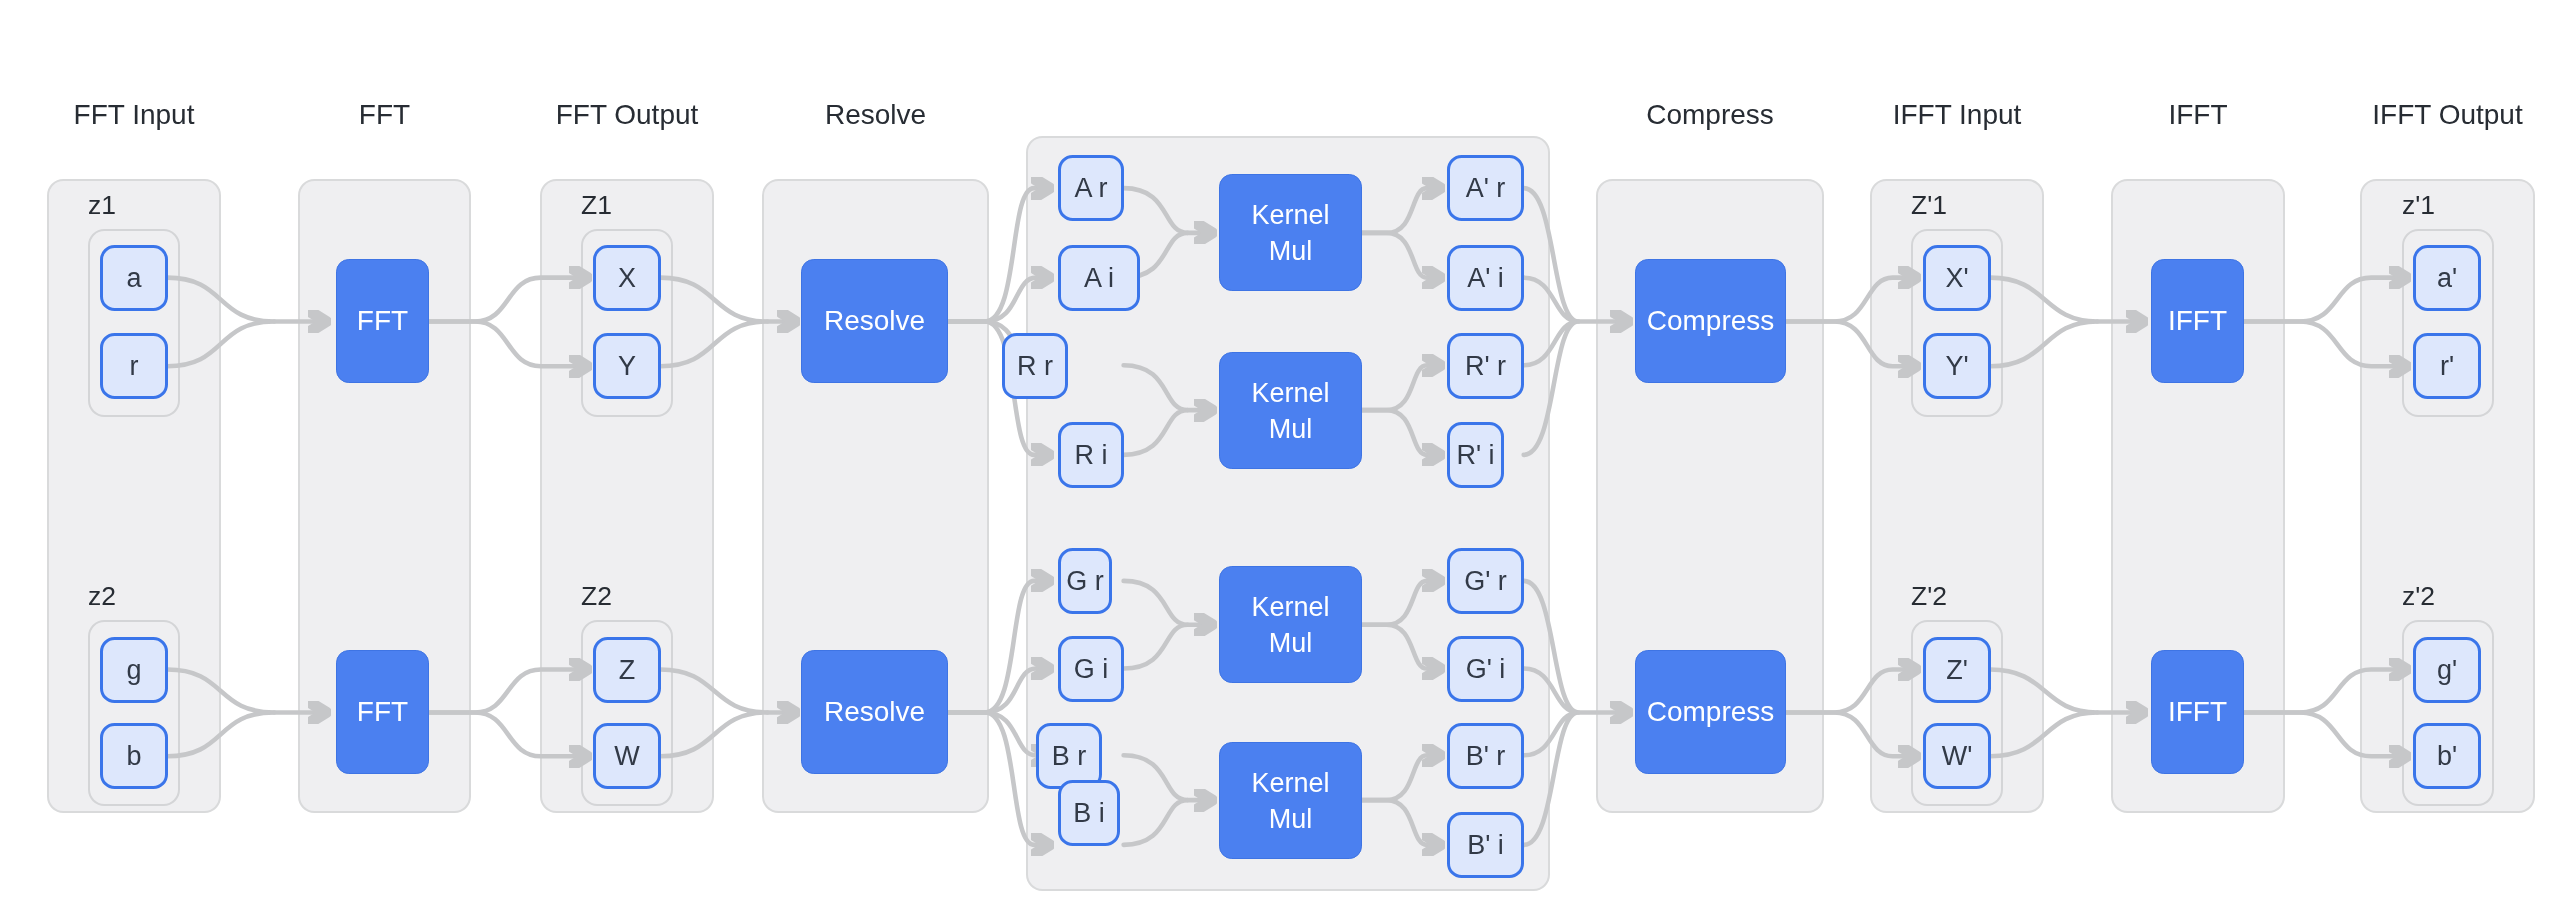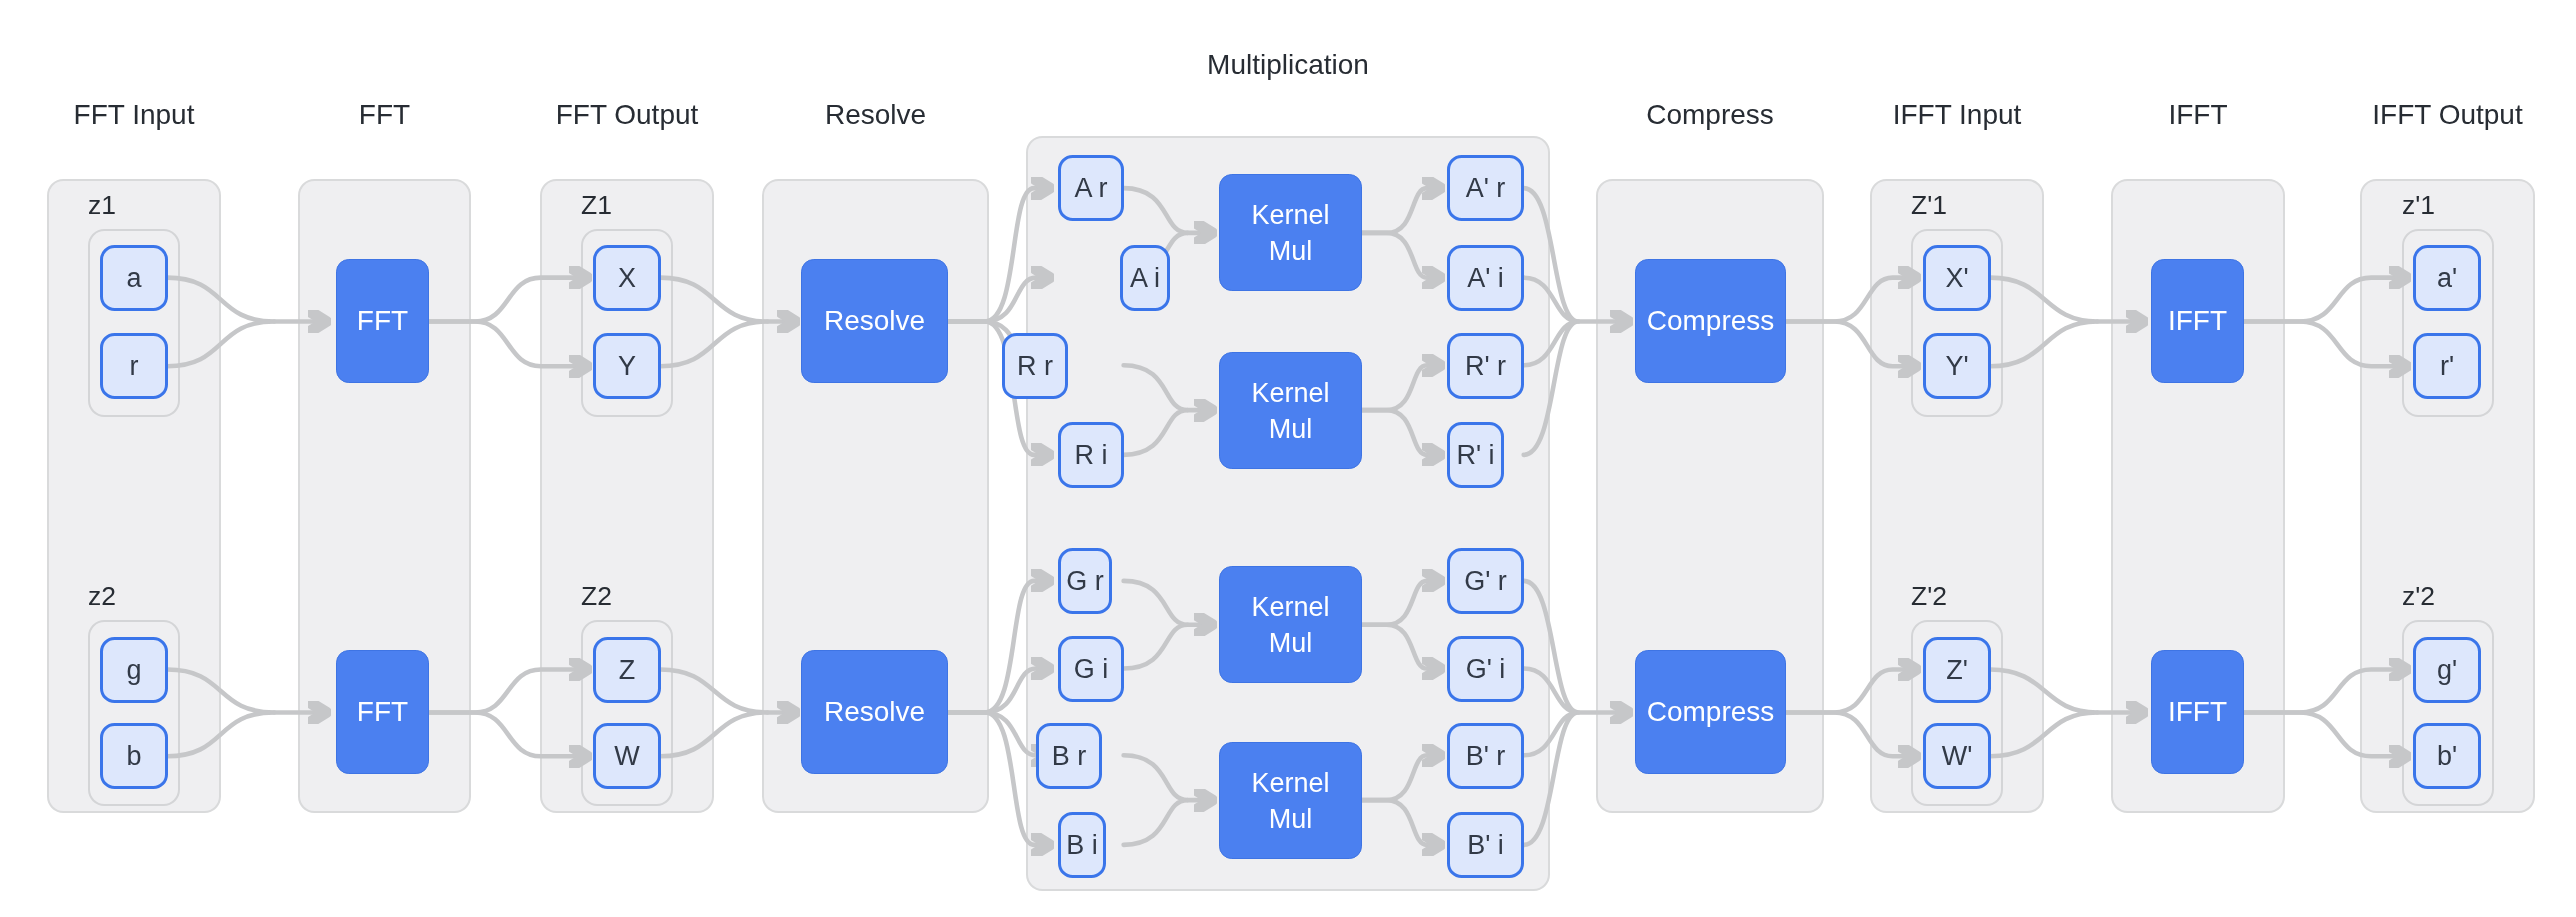--- a/index.html
+++ b/index.html
@@ -32,21 +32,20 @@
 </style>
 </head>
 <body>
 
 <div id="canvas">
 
   <div class="hdr" style="left:47px;width:174px">FFT Input</div>
   <div class="hdr" style="left:298px;width:173px">FFT</div>
   <div class="hdr" style="left:540px;width:174px">FFT Output</div>
   <div class="hdr" style="left:762px;width:227px">Resolve</div>
-  <div class="hdr hdr-mult" style="left:1026px;width:524px">Multiplication</div>
   <div class="hdr" style="left:1596px;width:228px">Compress</div>
   <div class="hdr" style="left:1870px;width:174px">IFFT Input</div>
   <div class="hdr" style="left:2111px;width:174px">IFFT</div>
   <div class="hdr" style="left:2360px;width:175px">IFFT Output</div>
 
   <div class="col" style="left:47px;top:179px;width:174px;height:634px"></div>
   <div class="col" style="left:298px;top:179px;width:173px;height:634px"></div>
   <div class="col" style="left:540px;top:179px;width:174px;height:634px"></div>
   <div class="col" style="left:762px;top:179px;width:227px;height:634px"></div>
   <div class="col" style="left:1026px;top:136px;width:524px;height:755px"></div>
@@ -195,27 +194,27 @@
 
   <div class="node" style="left:593px;top:245px">X</div>
   <div class="node" style="left:593px;top:333px">Y</div>
   <div class="node" style="left:593px;top:637px">Z</div>
   <div class="node" style="left:593px;top:723px">W</div>
 
   <div class="blk" style="left:801px;top:259px;width:147px;height:124px">Resolve</div>
   <div class="blk" style="left:801px;top:650px;width:147px;height:124px">Resolve</div>
 
   <div class="node" style="left:1058px;top:155px;width:66px">A r</div>
-  <div class="node" style="left:1120px;top:245px;width:50px">A i</div>
+  <div class="node" style="left:1058px;top:245px;width:82px">A i</div>
   <div class="node" style="left:1002px;top:333px;width:66px">R r</div>
   <div class="node" style="left:1058px;top:422px;width:66px">R i</div>
   <div class="node" style="left:1058px;top:548px;width:54px">G r</div>
   <div class="node" style="left:1058px;top:636px;width:66px">G i</div>
   <div class="node" style="left:1036px;top:723px;width:66px">B r</div>
-  <div class="node" style="left:1058px;top:812px;width:48px">B i</div>
+  <div class="node" style="left:1058px;top:780px;width:62px">B i</div>
 
   <div class="blk" style="left:1219px;top:174px;width:143px;height:117px;font-size:27px">Kernel
 Mul</div>
   <div class="blk" style="left:1219px;top:352px;width:143px;height:117px;font-size:27px">Kernel
 Mul</div>
   <div class="blk" style="left:1219px;top:566px;width:143px;height:117px;font-size:27px">Kernel
 Mul</div>
   <div class="blk" style="left:1219px;top:742px;width:143px;height:117px;font-size:27px">Kernel
 Mul</div>
 

